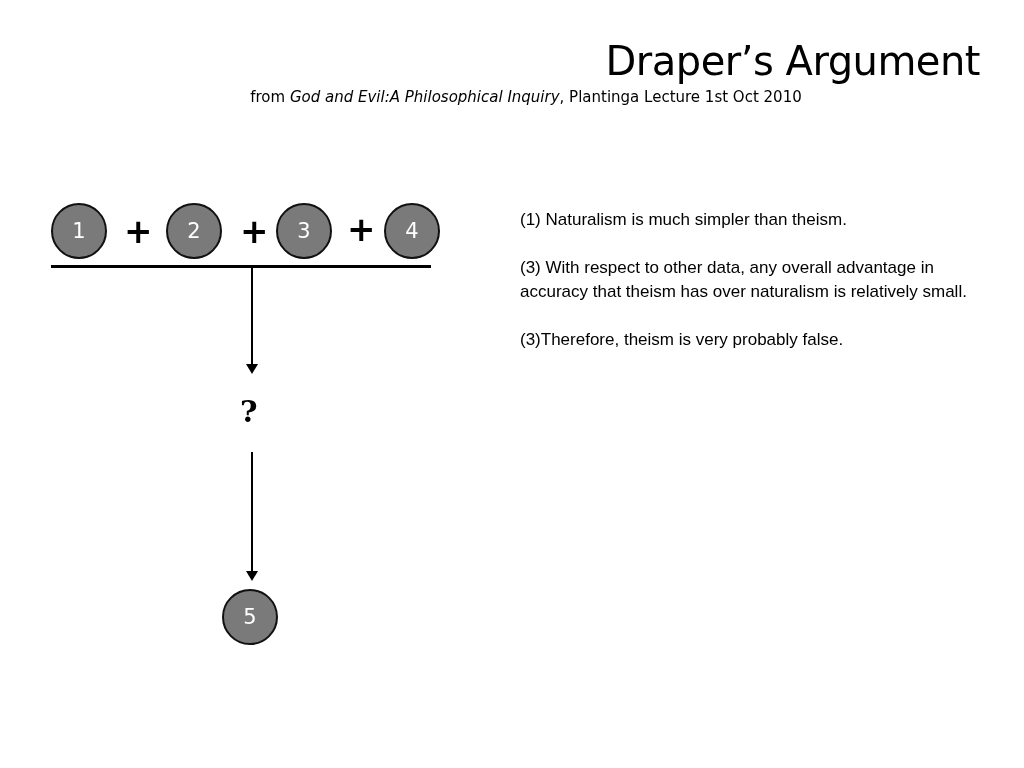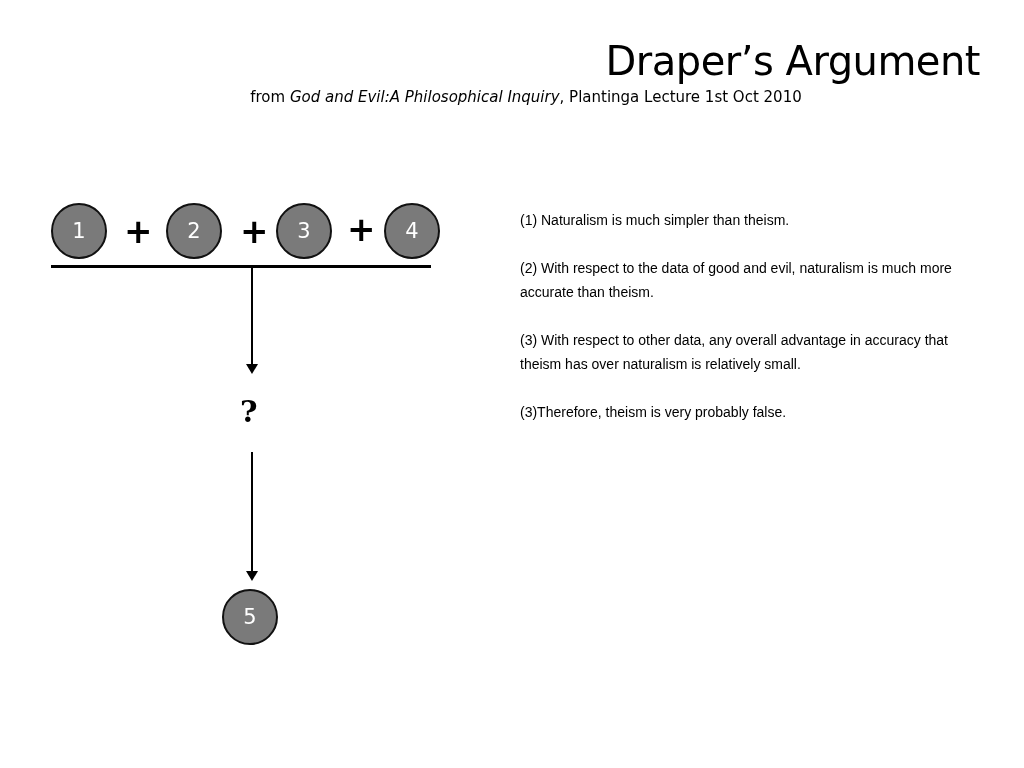--- a/index.html
+++ b/index.html
@@ -6,21 +6,21 @@
   body { width:1024px; height:768px; background:#ffffff; position:relative; overflow:hidden; font-family:"DejaVu Sans", sans-serif; color:#000; }
   .title { position:absolute; left:0; width:980px; top:38px; text-align:right; font-size:40px; letter-spacing:-0.5px; font-family:"DejaVu Sans", sans-serif; }
   .subtitle { position:absolute; left:0; width:980px; top:88px; text-align:center; font-size:15px; font-family:"DejaVu Sans", sans-serif;margin-left:36px; }
   .subtitle i { font-style:italic; }
   .node { position:absolute; width:56px; height:56px; border-radius:50%; background:#7a7a7a; border:2px solid #111; box-sizing:border-box; color:#fff; font-size:21px; display:flex; align-items:center; justify-content:center; font-family:"DejaVu Sans", sans-serif; }
   .plus { position:absolute; font-size:34px; font-weight:bold; line-height:1; }
   .hline { position:absolute; left:51px; top:265px; width:380px; height:3px; background:#000; }
   .vline { position:absolute; width:2px; background:#000; left:251px; }
   .arrowhead { position:absolute; left:246px; width:0; height:0; border-left:6px solid transparent; border-right:6px solid transparent; border-top:10px solid #000; }
   .question { position:absolute; left:240px; top:394px; font-size:30px; font-weight:bold; font-family:"DejaVu Serif", serif; }
-  .premises { position:absolute; left:520px; top:208px; width:470px; font-family:"Liberation Sans", sans-serif; font-size:14px; line-height:24px; }
+  .premises { position:absolute; left:520px; top:208px; width:470px; font-family:"Liberation Sans", sans-serif; font-size:17px; line-height:24px; }
   .premise { margin:0 0 24px 0; }
 </style>
 </head>
 <body>
 
 <div class="title">Draper’s Argument</div>
 <div class="subtitle"><span>from </span><i>God and Evil:A Philosophical Inquiry</i><span>, Plantinga Lecture 1st Oct 2010</span></div>
 
 <div>
   <div class="node" style="left:51px;top:203px;">1</div>
@@ -38,16 +38,15 @@
   <div class="question">?</div>
 
   <div class="vline" style="top:452px;height:122px;"></div>
   <div class="arrowhead" style="top:571px;"></div>
 
   <div class="node" style="left:222px;top:589px;">5</div>
 </div>
 
 <div class="premises">
   <p class="premise">(1) Naturalism is much simpler than theism.</p>
-  <p class="premise">(2) With respect to the data of good and evil, naturalism is much more accurate than theism.</p>
   <p class="premise">(3) With respect to other data, any overall advantage in accuracy that theism has over naturalism is relatively small.</p>
   <p class="premise">(3)Therefore, theism is very probably false.</p>
 </div>
 
 </body></html>

